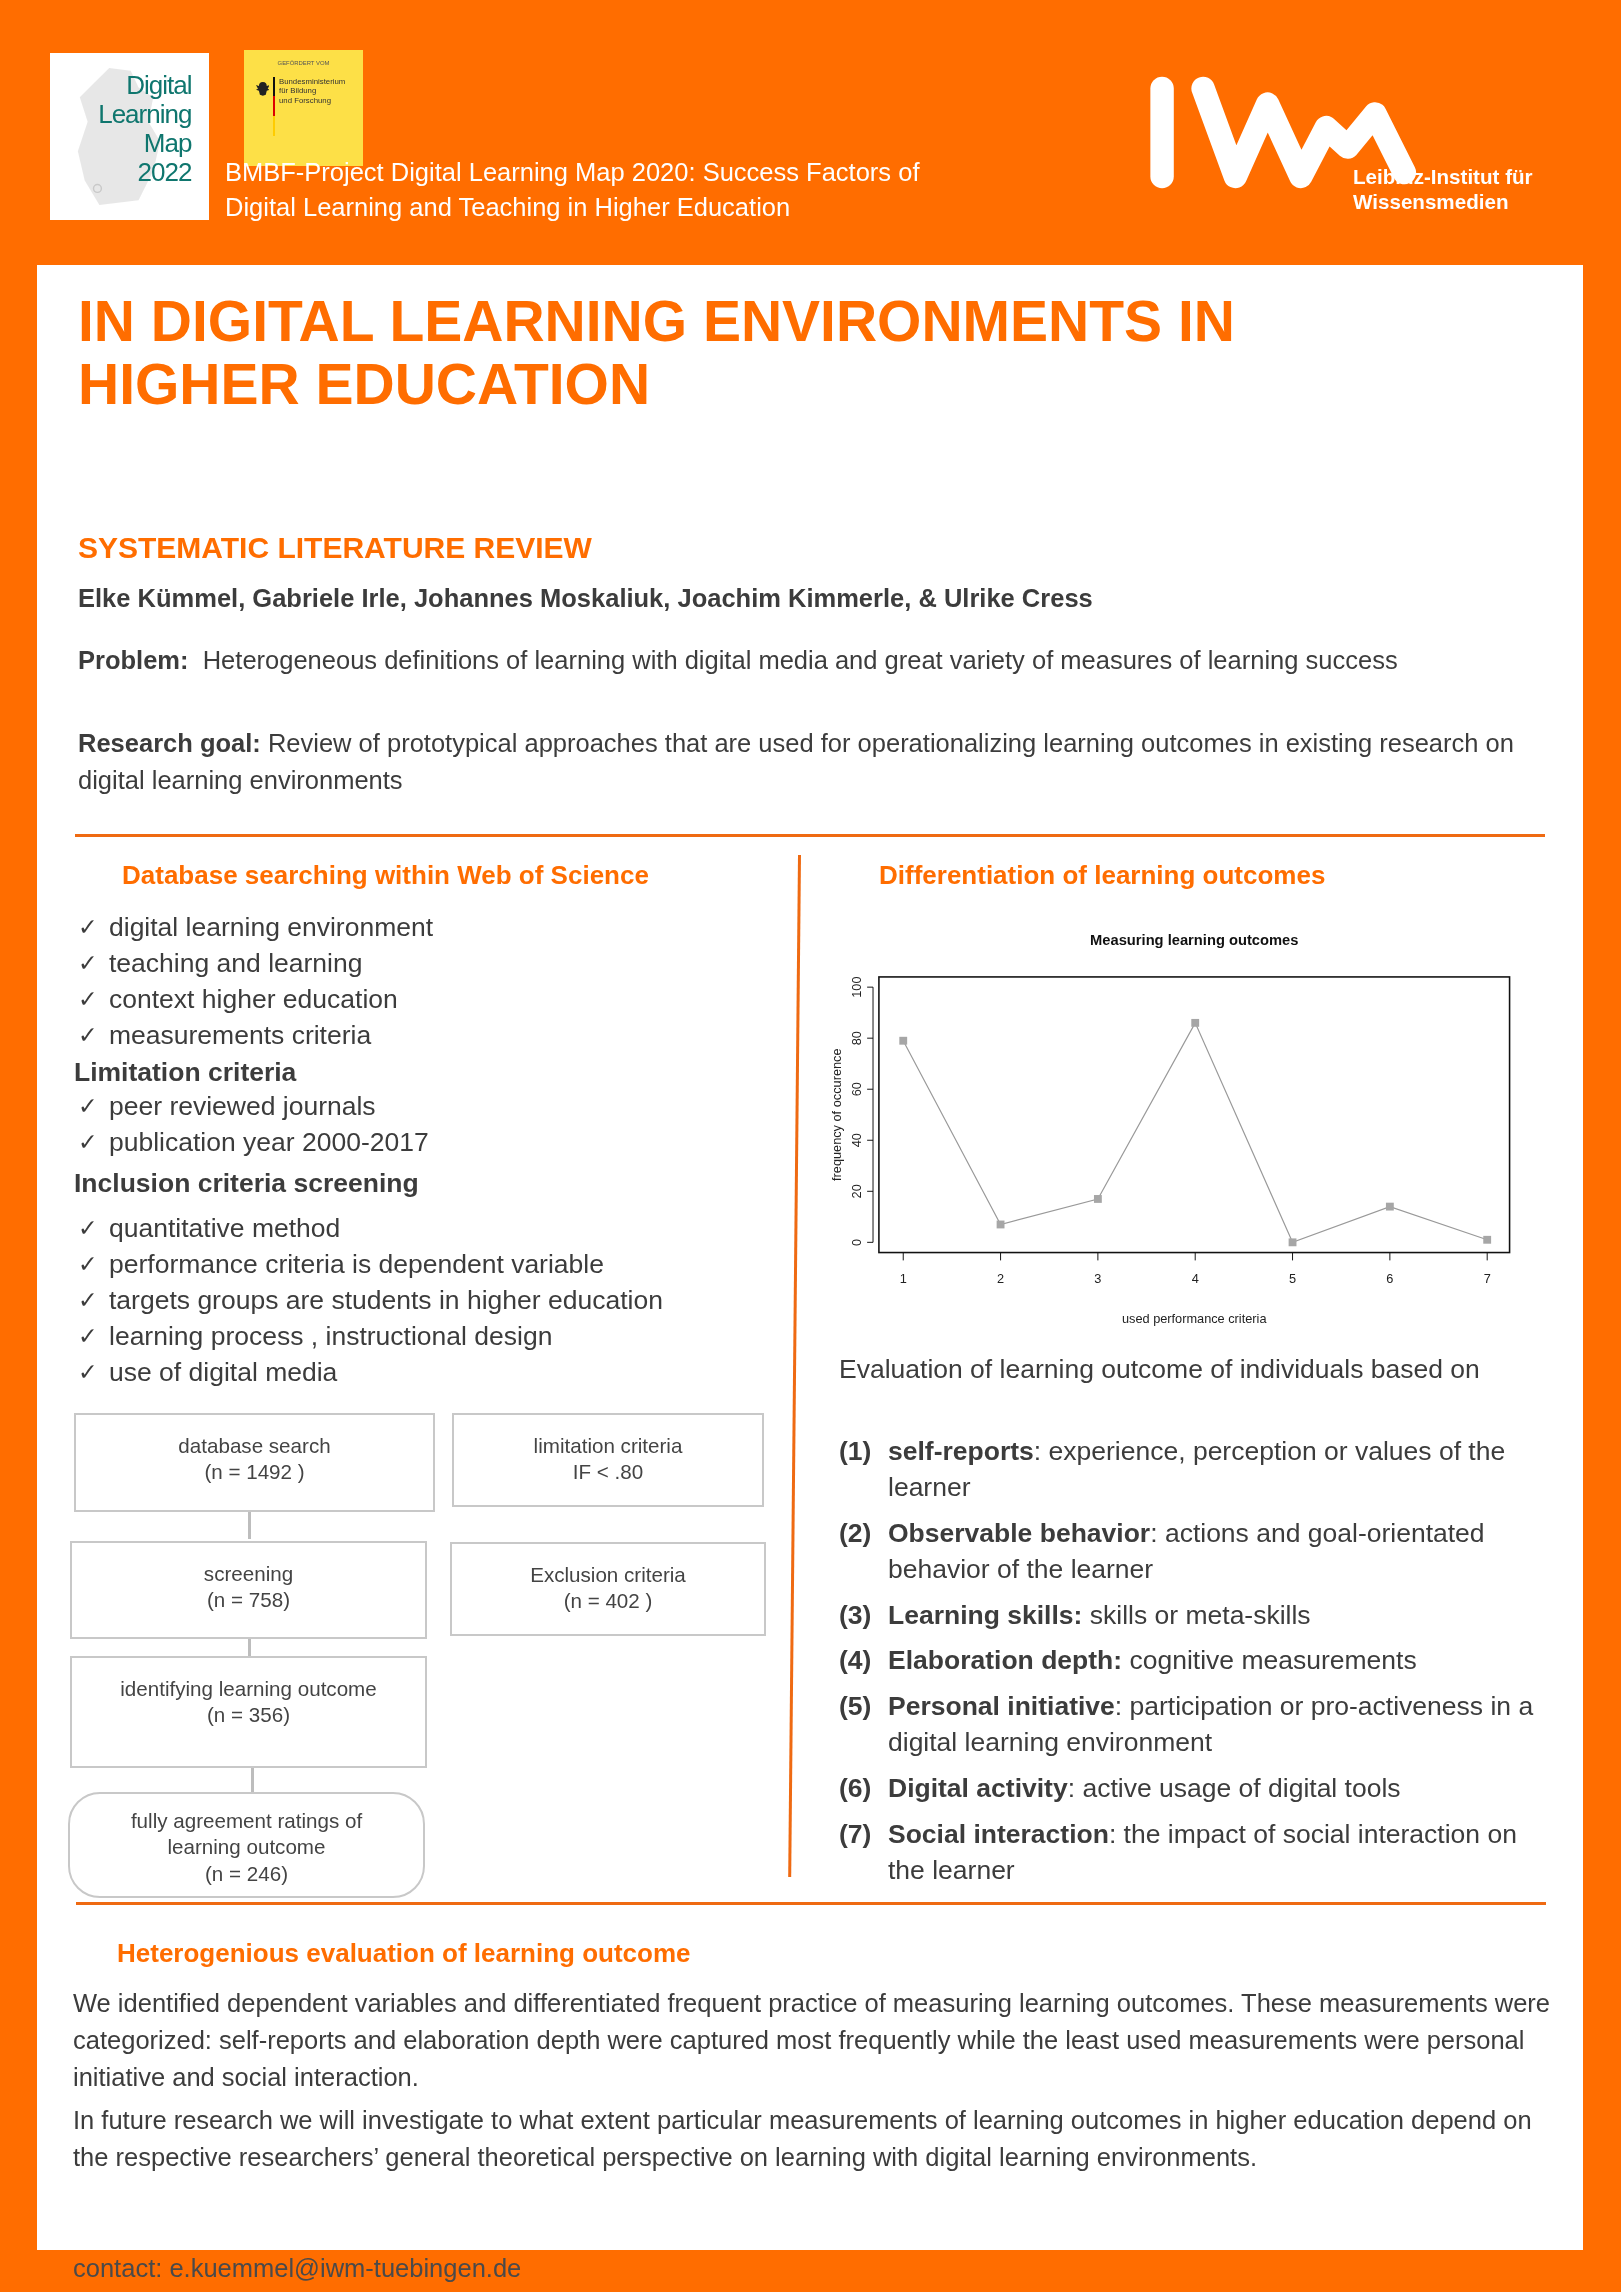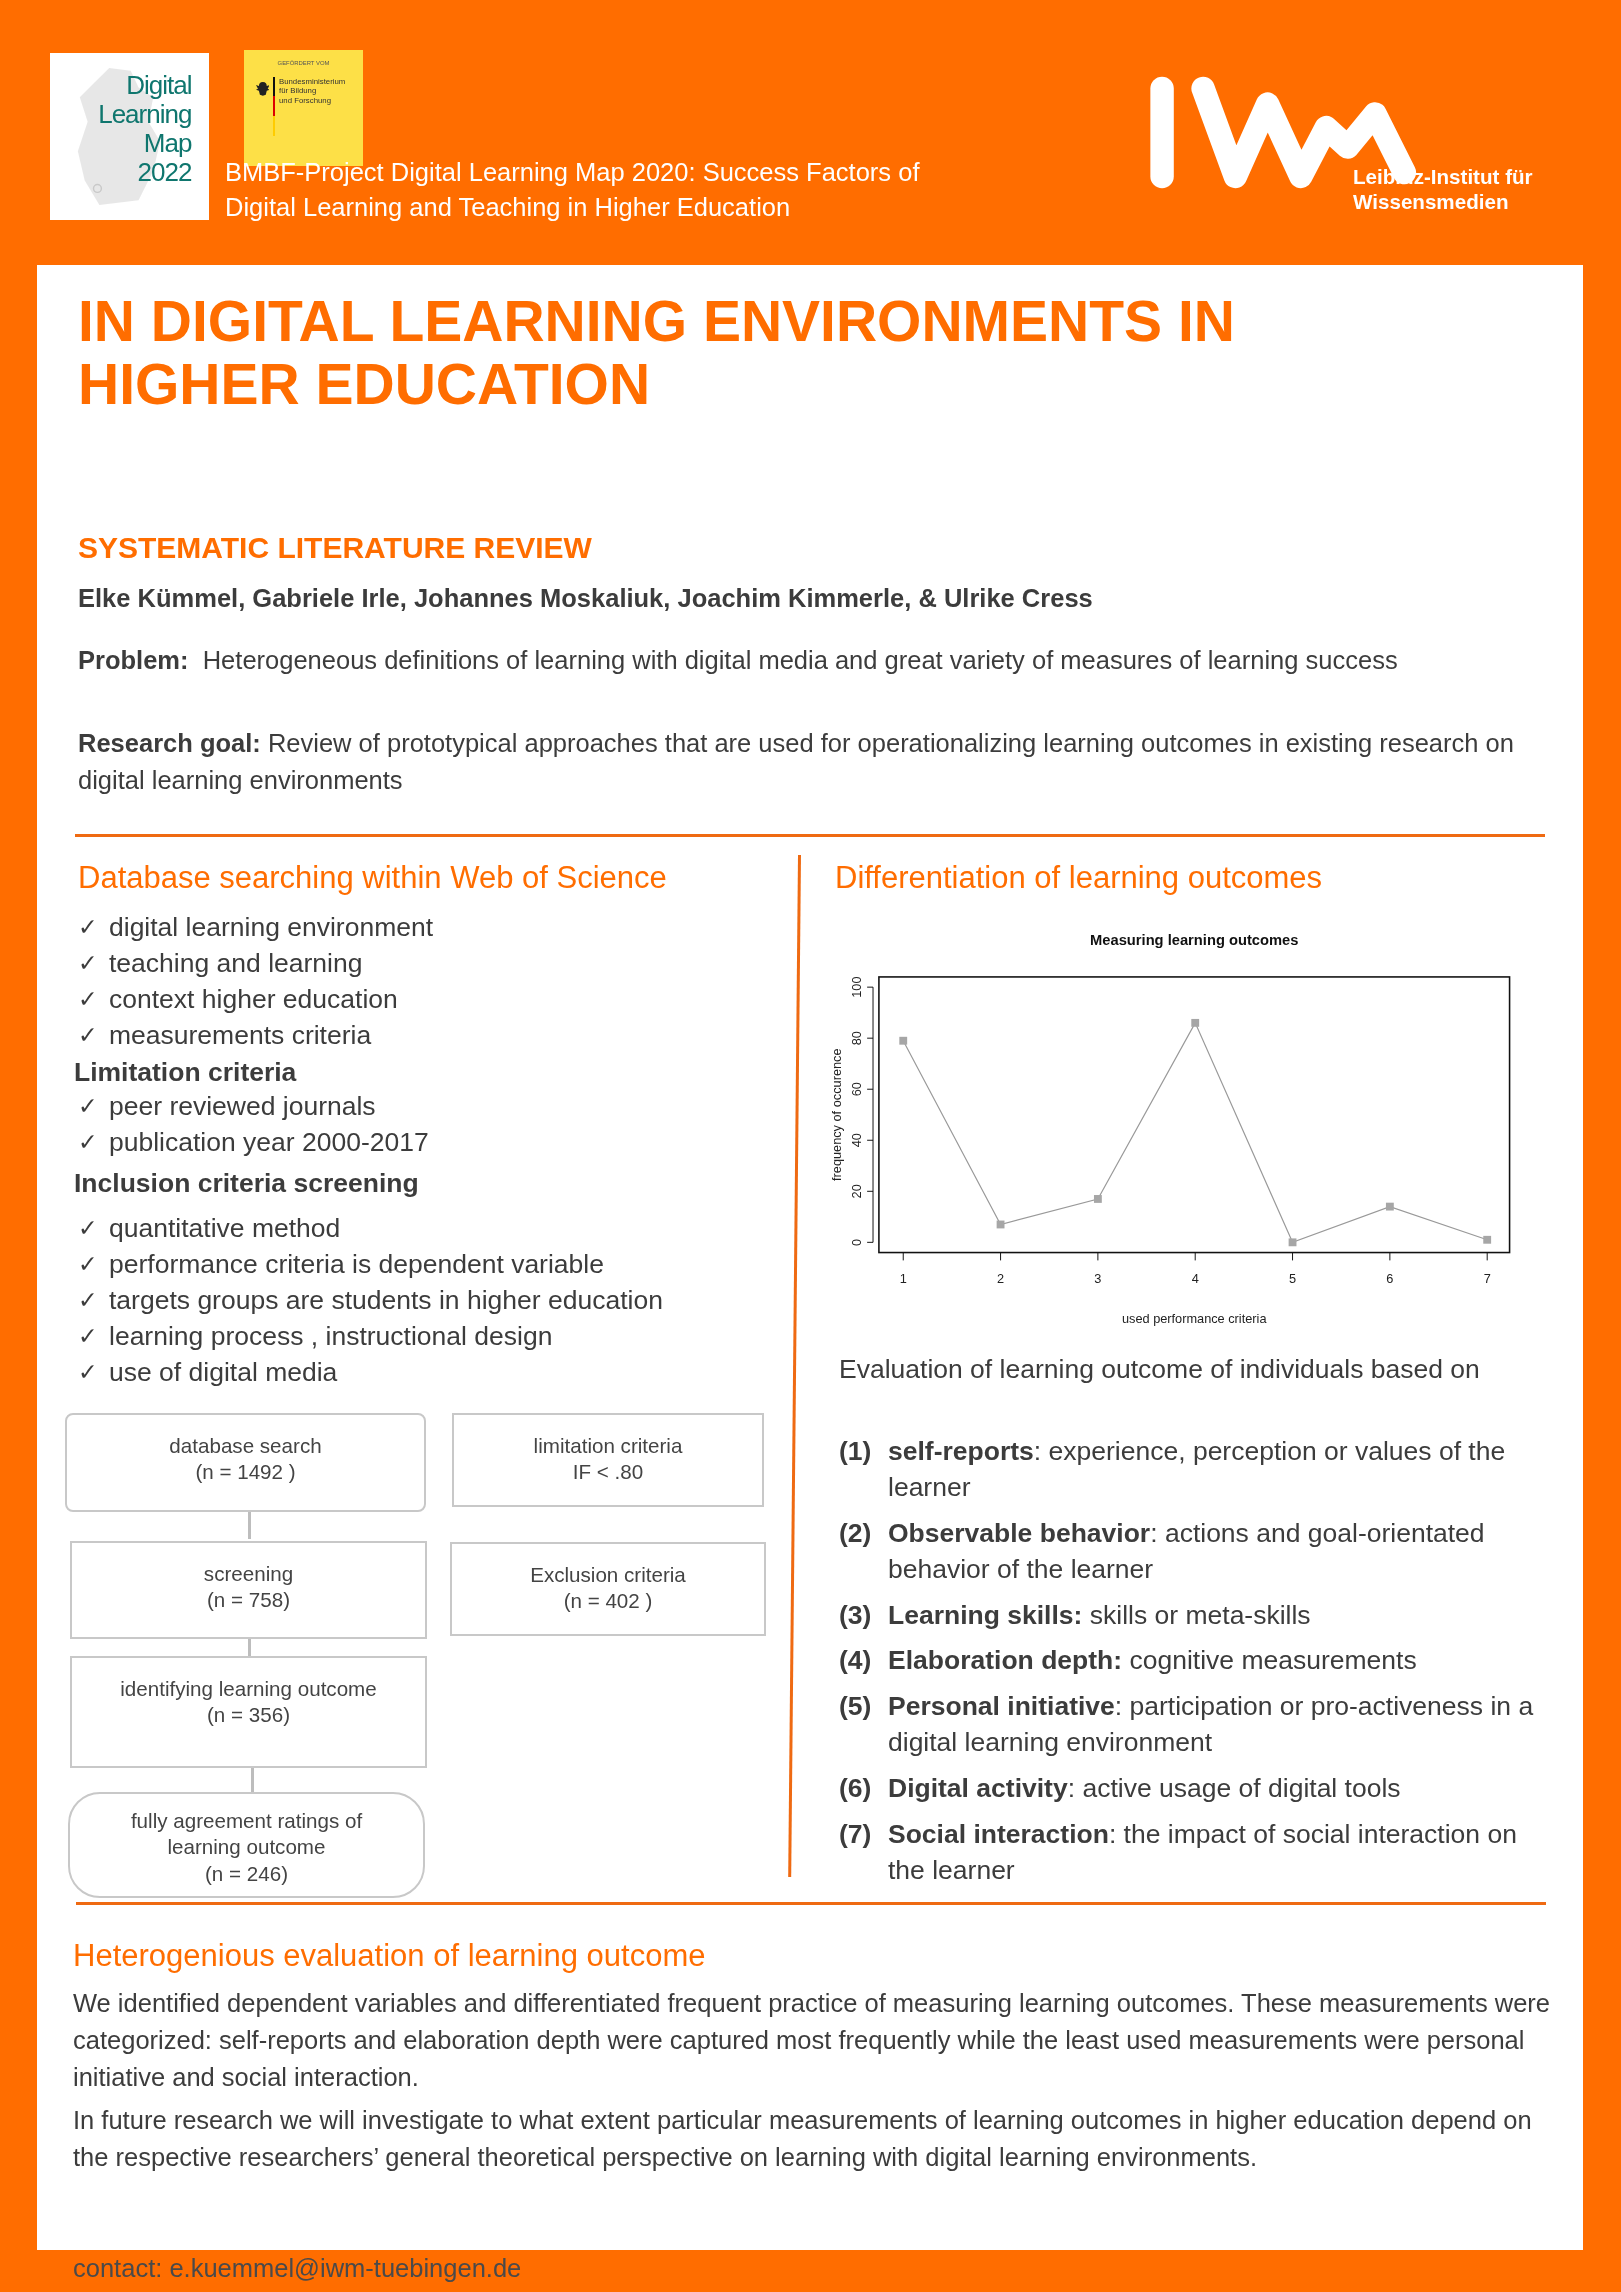--- a/index.html
+++ b/index.html
@@ -27,21 +27,21 @@
   .panel { left:37px; top:265px; width:1546px; height:1985px; background:#fff; }
   .main-title { left:78px; top:290px; width:1470px; color:#ff6d00; font-weight:bold; font-size:57px; line-height:63px; letter-spacing:0px; }
   .subtitle { left:78px; top:531px; color:#ff6d00; font-weight:bold; font-size:30px; }
   .authors { left:78px; top:584px; color:#3c3c3c; font-weight:bold; font-size:25.5px; }
   .para { left:78px; width:1470px; font-size:25.5px; line-height:37px; color:#3c3c3c; }
   .para b { color:#3c3c3c; }
 
   .hr { background:#ef6a12; height:2.9px; }
   .vr { background:#ef6a12; width:2.9px; }
 
-  .sec-head { color:#ff6d00; font-weight:normal; font-size:31px; }
+  .sec-head { color:#ff6d00; font-weight:bold; font-size:26px;margin-left:44px; }
   .check-list { list-style:none; margin:0; padding:0; font-size:26.5px; line-height:36px; color:#3c3c3c; }
   .check-list li { padding-left:31px; position:relative; }
   .check-list li .ck { position:absolute; left:0; top:0; font-size:23.5px; }
   .sub-head { font-weight:bold; font-size:26.5px; color:#3c3c3c; }
 
   .box { border:2px solid #c8c8c8; background:#fff; text-align:center; font-size:20.6px; line-height:26.5px; color:#444; box-sizing:border-box; display:flex; flex-direction:column; justify-content:flex-start; padding-top:17.6px; }
   .conn { background:#bdbdbd; }
 
   .chart-wrap { left:823px; top:921px; width:716px; height:412px; }
   .eval-intro { left:839px; top:1351px; width:706px; font-size:26.5px; line-height:37px; }
@@ -139,21 +139,21 @@
   <li><span class="ck">✓</span><span>learning process , instructional design</span></li>
   <li><span class="ck">✓</span><span>use of digital media</span></li>
 </ul>
 
 <div class="abs conn" style="left:248px; top:1506px; width:2.9px; height:33px;"></div>
 <div class="abs conn" style="left:318px; top:1457px; width:19.6px; height:2.9px;"></div>
 <div class="abs conn" style="left:248px; top:1635px; width:2.9px; height:23.5px;"></div>
 <div class="abs conn" style="left:316px; top:1583px; width:19.6px; height:2.9px;"></div>
 <div class="abs conn" style="left:251px; top:1765px; width:2.9px; height:29px;"></div>
 
-<div class="abs box" style="left:65px; top:1413px; width:361px; height:99px;border-radius:8px;">
+<div class="abs box" style="left:74px; top:1413px; width:361px; height:99px;">
   <div>database search</div>
   <div>(n =  1492 )</div>
 </div>
 <div class="abs box" style="left:336px; top:1413px; width:0; height:0; border:none;"></div>
 <div class="abs box" style="left:336px; top:1413px; width:0px; height:0px; border:none; padding:0;"></div>
 <div class="abs box" style="left:336px; top:1413px; width:0; height:0; border:none; padding:0;"></div>
 <div class="abs box" style="left:336px; top:1413px; width:0; height:0; border:none; padding:0;"></div>
 
 <div class="abs box" style="left:336px; top:1413px; width:0; height:0; border:none; padding:0;"></div>
 

